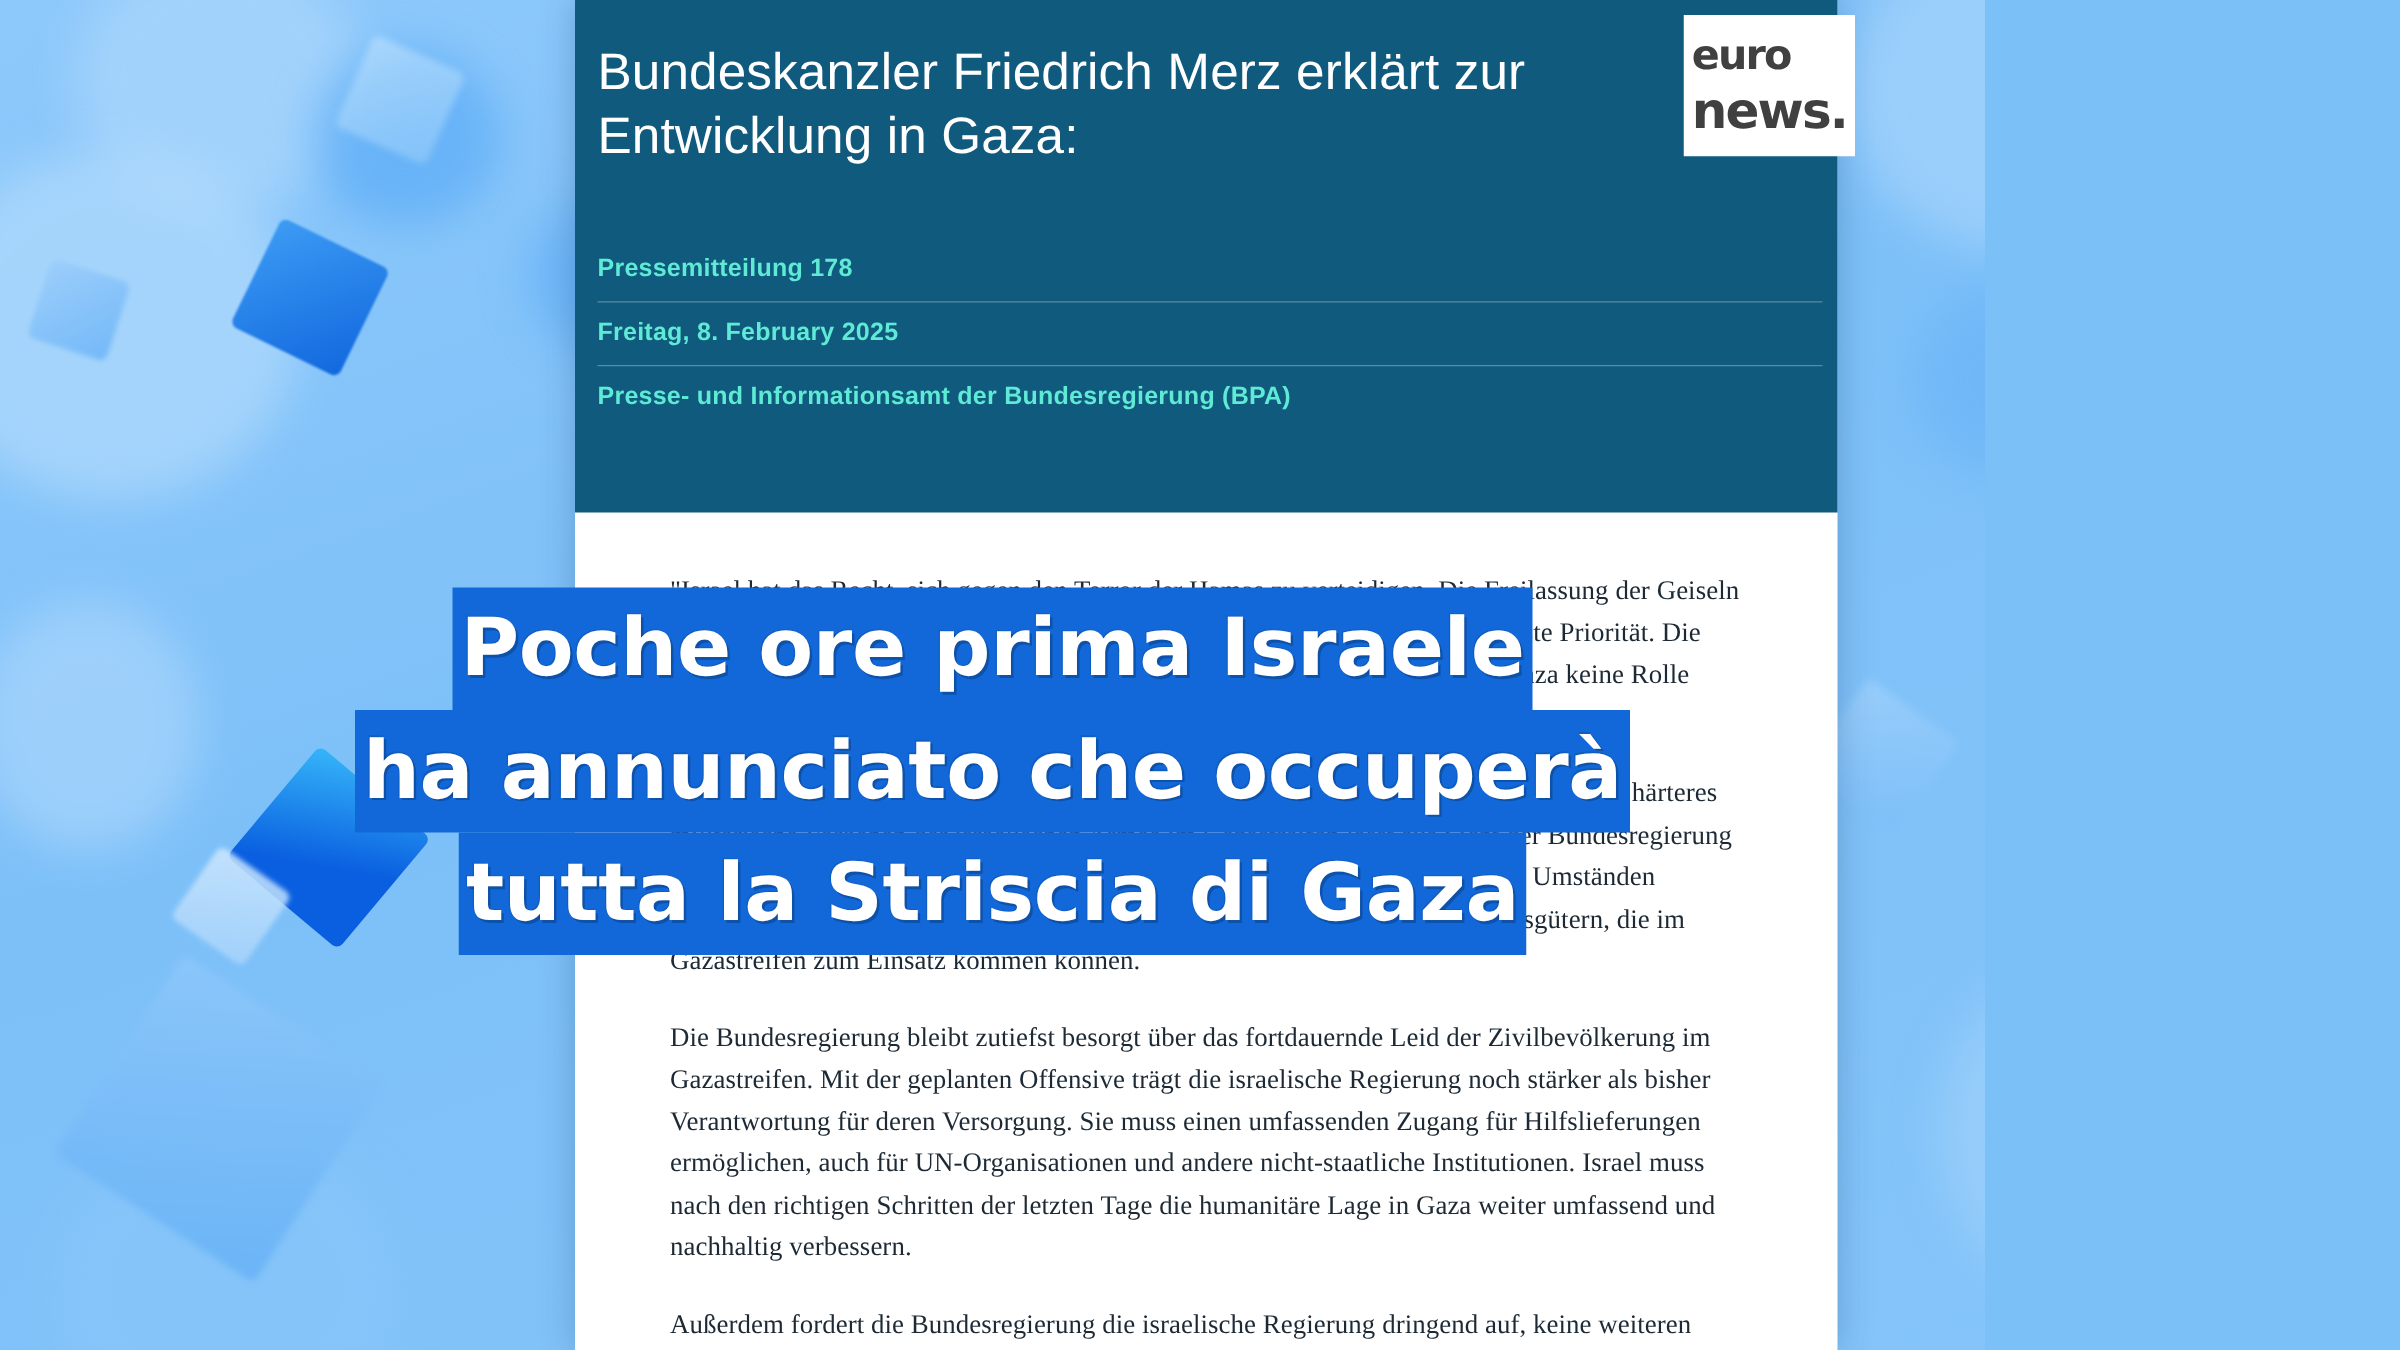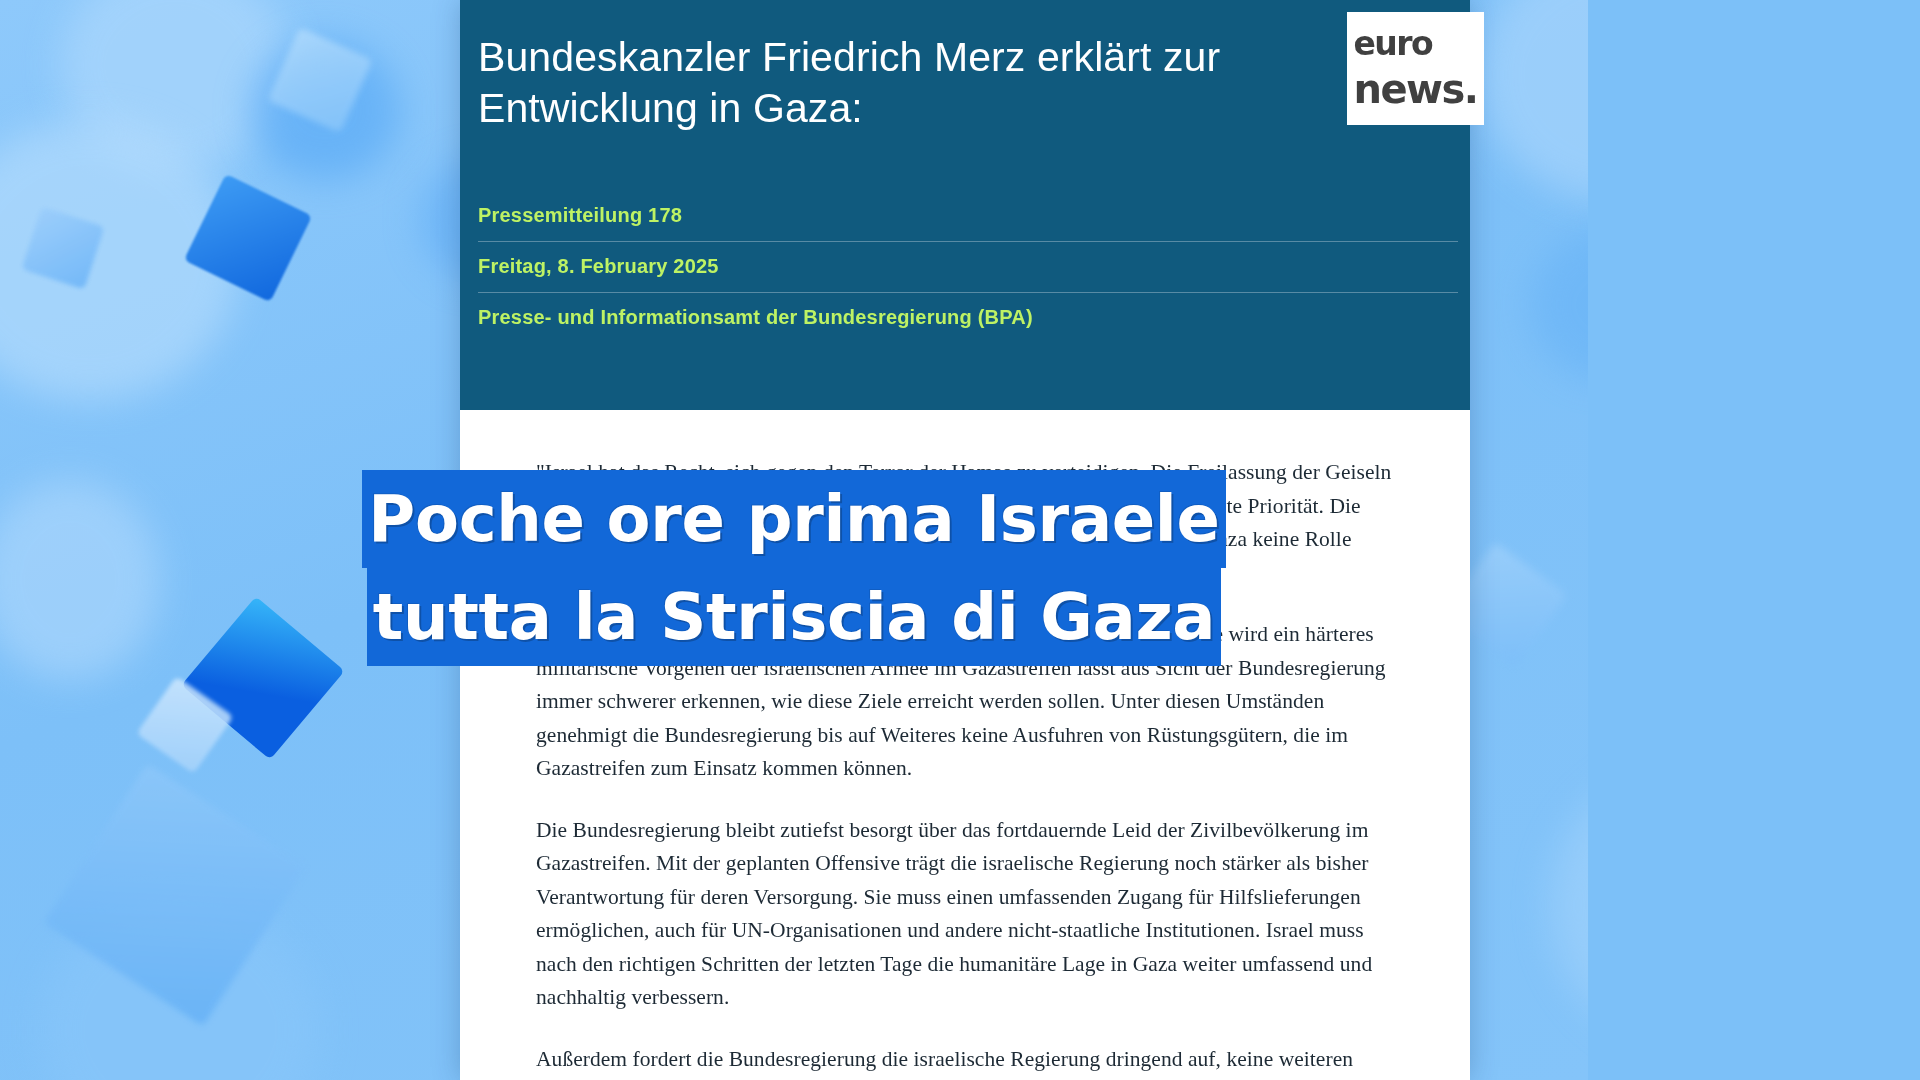--- a/index.html
+++ b/index.html
@@ -66,21 +66,21 @@
     padding-right: 150px;
     white-space: pre-line;
   }
   #meta {
     position: absolute;
     left: 18px;
     right: 12px;
     top: 200px;
   }
   .meta-row {
-    color: #bef264;
+    color: #5eead4;
     font-size: 20px;
     font-weight: 700;
     letter-spacing: .2px;
     padding: 13px 0 14px 0;
     border-top: 1px solid rgba(255,255,255,.30);
   }
   .meta-row:first-child { border-top: none; padding-top: 4px; }
 
   
   #logo-box {
@@ -197,16 +197,17 @@
     <div id="doc-body">
       <p class="para">"Israel hat das Recht, sich gegen den Terror der Hamas zu verteidigen. Die Freilassung der Geiseln und zielstrebige Verhandlungen über einen Waffenstillstand haben für uns oberste Priorität. Die Entwaffnung der Hamas ist unerlässlich. Die Hamas darf in der Zukunft von Gaza keine Rolle spielen.</p>
       <p class="para">Mit der gestern Abend von der israelischen Regierung beschlossenen Offensive wird ein härteres militärische Vorgehen der israelischen Armee im Gazastreifen lässt aus Sicht der Bundesregierung immer schwerer erkennen, wie diese Ziele erreicht werden sollen. Unter diesen Umständen genehmigt die Bundesregierung bis auf Weiteres keine Ausfuhren von Rüstungsgütern, die im Gazastreifen zum Einsatz kommen können.</p>
       <p class="para">Die Bundesregierung bleibt zutiefst besorgt über das fortdauernde Leid der Zivilbevölkerung im Gazastreifen. Mit der geplanten Offensive trägt die israelische Regierung noch stärker als bisher Verantwortung für deren Versorgung. Sie muss einen umfassenden Zugang für Hilfslieferungen ermöglichen, auch für UN-Organisationen und andere nicht-staatliche Institutionen. Israel muss nach den richtigen Schritten der letzten Tage die humanitäre Lage in Gaza weiter umfassend und nachhaltig verbessern.</p>
       <p class="para">Außerdem fordert die Bundesregierung die israelische Regierung dringend auf, keine weiteren Schritte hin zu einer Annexion des Westjordanlands zu unternehmen."</p>
     </div>
   </div>
 
   <div id="subtitle">
     <div class="sub-line"><span>Poche ore prima Israele</span></div>
+    <div class="sub-line"><span>ha annunciato che occuperà</span></div>
     <div class="sub-line"><span>tutta la Striscia di Gaza</span></div>
   </div>
 
 </div>
 
 </body></html>

